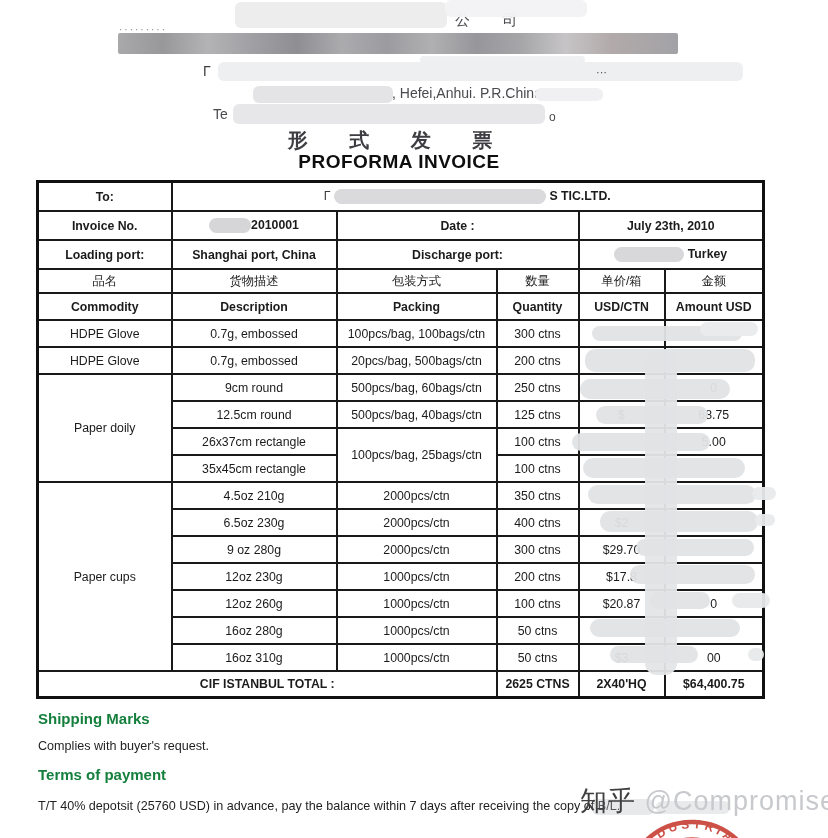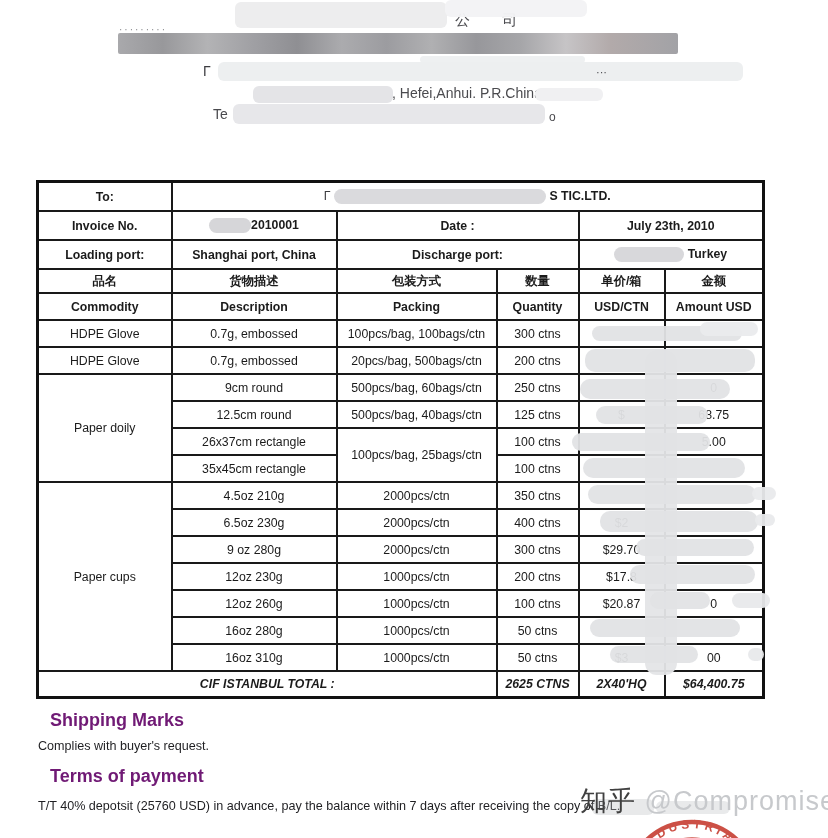--- a/index.html
+++ b/index.html
@@ -17,31 +17,31 @@
     font-size:20px;font-weight:600;letter-spacing:18px;color:#3d3d42;}
   .title-en{position:absolute;left:36px;top:151px;width:726px;text-align:center;
     font-size:19px;font-weight:800;color:#0e0e0e;letter-spacing:.5px;}
   
   table.inv{position:absolute;left:36px;top:180px;width:726px;border-collapse:collapse;
     table-layout:fixed;border:3px solid #111;}
   table.inv td{border:2px solid #191919;font-size:12.3px;text-align:center;vertical-align:middle;
     padding:0 3px;overflow:hidden;white-space:nowrap;}
   td.lab{font-weight:bold;text-align:right;padding-right:7px;font-size:12.8px;}
   td.val{font-weight:bold;text-align:left;padding-left:6px;font-size:12.8px;}
-  td.hcn{font-size:13px;font-weight:700;height:22px;}
+  td.hcn{font-size:13px;font-weight:400;height:22px;}
   td.hen{font-size:13px;font-weight:bold;height:25px;}
   td.usd{text-align:left;padding-left:7px;}
   td.amt{text-align:right;padding-right:16px;}
   tr.info td{height:27px;}
   tr.data td{height:25px;}
   td.totlab{font-weight:bold;text-align:right;padding-right:8px;font-size:13px;white-space:pre;}
   td.totval{font-weight:bold;font-size:13px;white-space:pre;}
   .inline-blob{display:inline-block;vertical-align:middle;background:#dadadd;border-radius:8px;height:15px;}
   
-  .h2{position:absolute;left:50px;font-size:18px;font-weight:bold;color:#701a75;}
+  .h2{position:absolute;left:38px;font-size:15px;font-weight:bold;color:#15803d;}
   .body-line{position:absolute;left:38px;font-size:12.6px;color:#1f1f22;white-space:nowrap;}
   .watermark{position:absolute;left:580px;top:783px;font-size:27px;letter-spacing:1px;
     white-space:nowrap;z-index:8;}
   .wm-cn{color:#404040;}
   .wm-handle{color:#c7c9cc;}
   .stamp{position:absolute;left:610px;top:808px;z-index:7;}
 </style>
 </head>
 <body>
 
@@ -59,20 +59,22 @@
   <div class="lh-text faint" style="left:596px;top:66px;font-size:11px;">···</div>
 
   <div class="blob" style="left:253px;top:86px;width:140px;height:17px;background:#e4e4e7;"></div>
   <div class="lh-text" style="left:392px;top:85px;">, Hefei,Anhui. P.R.China</div>
   <div class="blob" style="left:535px;top:88px;width:68px;height:13px;background:#f0f0f2;"></div>
 
   <div class="lh-text" style="left:213px;top:106px;">Te</div>
   <div class="blob" style="left:233px;top:104px;width:312px;height:20px;background:#e7e7ea;"></div>
   <div class="lh-text faint" style="left:549px;top:110px;font-size:12px;">o</div>
 
+  <div class="title-cn">形 式 发 票</div>
+  <div class="title-en">PROFORMA INVOICE</div>
 
   <table class="inv">
     <colgroup>
       <col style="width:134px">
         <col style="width:165px">
         <col style="width:160px">
       <col style="width:82px">
         <col style="width:86px">
         <col style="width:99px">
     </colgroup>
@@ -206,21 +208,21 @@
         <td class="usd"></td>
         <td class="amt"></td>
       </tr>
       <tr class="data">
         <td>16oz  310g</td>
         <td>1000pcs/ctn</td>
         <td>50 ctns</td>
         <td class="usd">$3</td>
         <td class="amt">00</td>
       </tr>
-      <tr style="height:26px;font-style:italic;">
+      <tr style="height:26px;">
         <td class="totlab" colspan="3">CIF ISTANBUL   TOTAL :</td>
         <td class="totval">2625  CTNS</td>
         <td class="totval">2X40'HQ</td>
         <td class="totval">$64,400.75</td>
       </tr>
     </tbody>
   </table>
 
   <div class="pill" style="left:645px;top:350px;width:32px;height:325px;background:#e4e5e7;border-radius:12px;"></div>
   <div class="pill" style="left:592px;top:326px;width:150px;height:15px;"></div>

